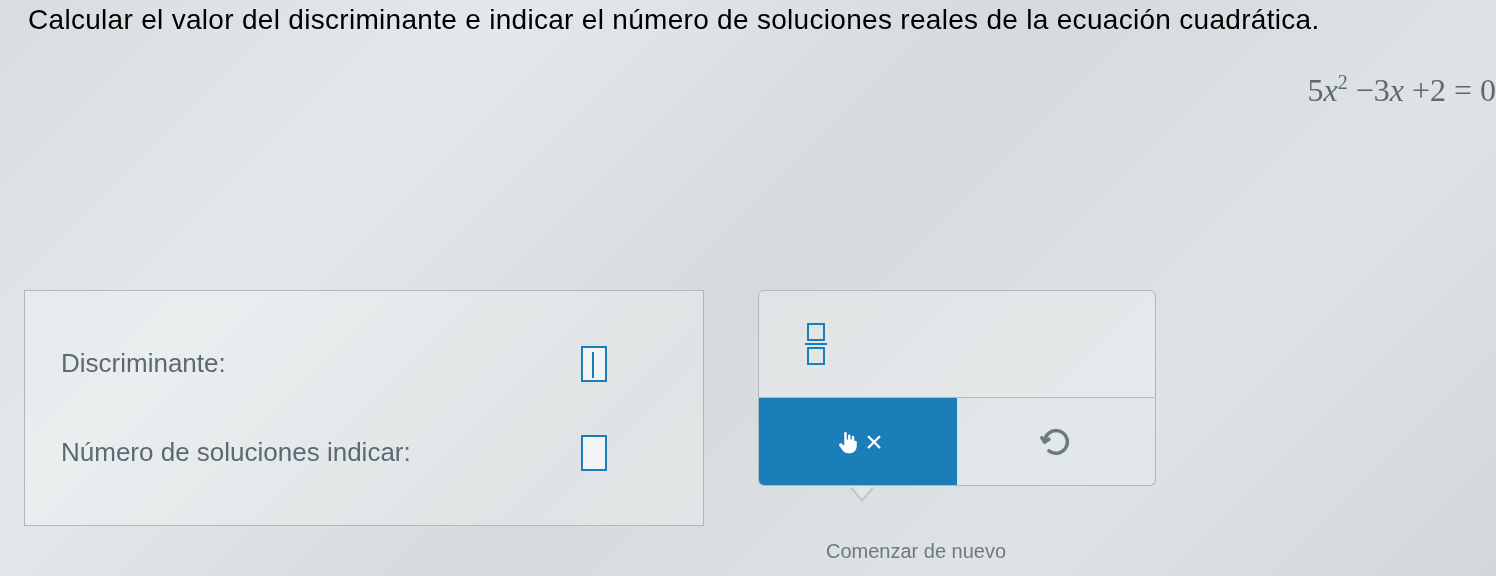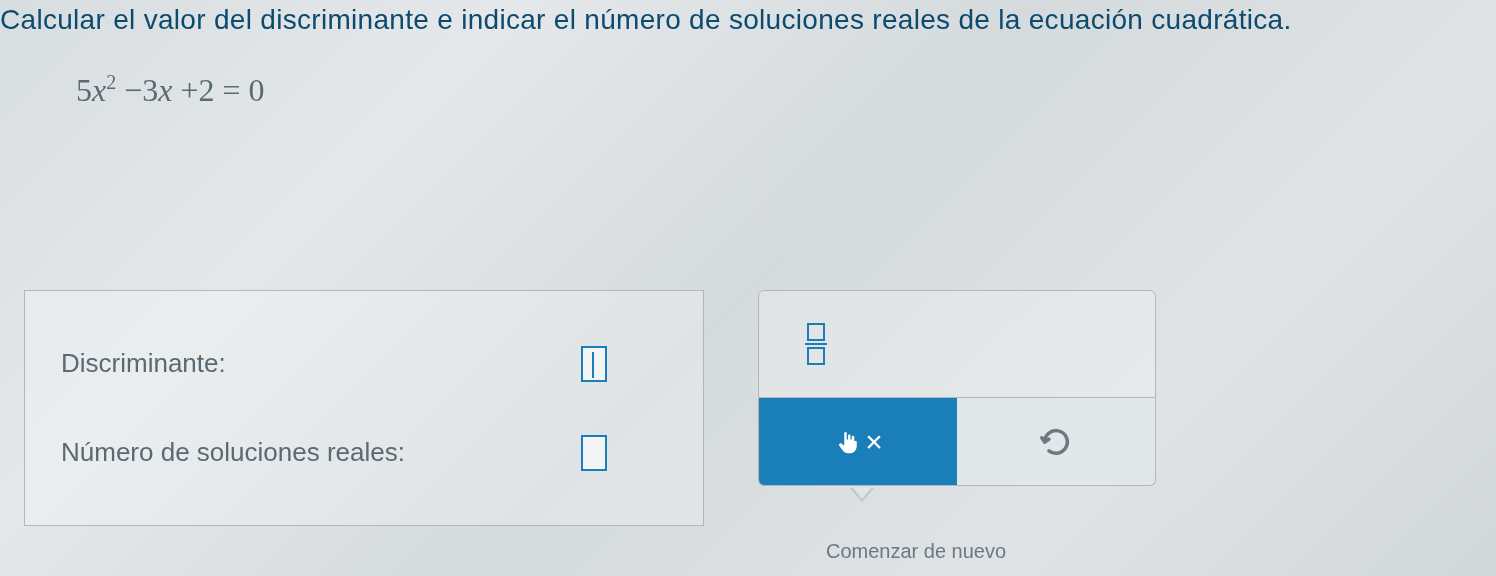--- a/index.html
+++ b/index.html
@@ -6,29 +6,31 @@
   html, body { width: 1496px; height: 576px; }
   body {
     font-family: Arial, Helvetica, sans-serif;
     background: linear-gradient(135deg, #d8dde0 0%, #e4e8ea 25%, #d5dadc 50%, #dfe3e5 75%, #d2d7d9 100%);
     padding: 0;
     color: #4a5a63;
     position: relative;
   }
   .instruction {
     font-size: 28px;
-    color: #0c4a6e;
+    color: #000000;
     padding: 4px 0 0 0;
     letter-spacing: 0.3px;
+    margin-left: 28px;
   }
   .equation {
     font-size: 32px;
     color: #5a6a73;
     padding: 36px 0 0 76px;
     font-family: "Times New Roman", serif;
+    text-align: right;
   }
   .equation sup { font-size: 20px; vertical-align: super; line-height: 0; }
   .answer-box {
     position: absolute;
     left: 24px;
     top: 290px;
     width: 680px;
     height: 236px;
     border: 1px solid #b0b8bd;
     background: rgba(255,255,255,0.25);
@@ -143,21 +145,21 @@
   <span>+2</span> =
   <span>0</span>
 </div>
 
 <div class="answer-box">
   <div class="answer-row">
     <span class="answer-label">Discriminante:</span>
     <span class="answer-input cursor"></span>
   </div>
   <div class="answer-row">
-    <span class="answer-label">Número de soluciones reales:</span>
+    <span class="answer-label">Número de soluciones indicar:</span>
     <span class="answer-input"></span>
   </div>
 </div>
 
 <div class="side-panel">
   <div class="side-top">
     <div class="fraction-btn">
       <span class="box-top"></span>
       <span class="bar"></span>
       <span class="box-bot"></span>

